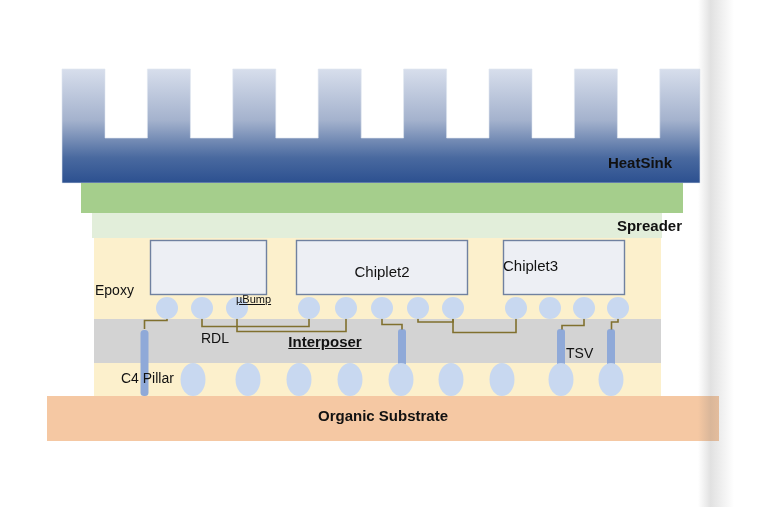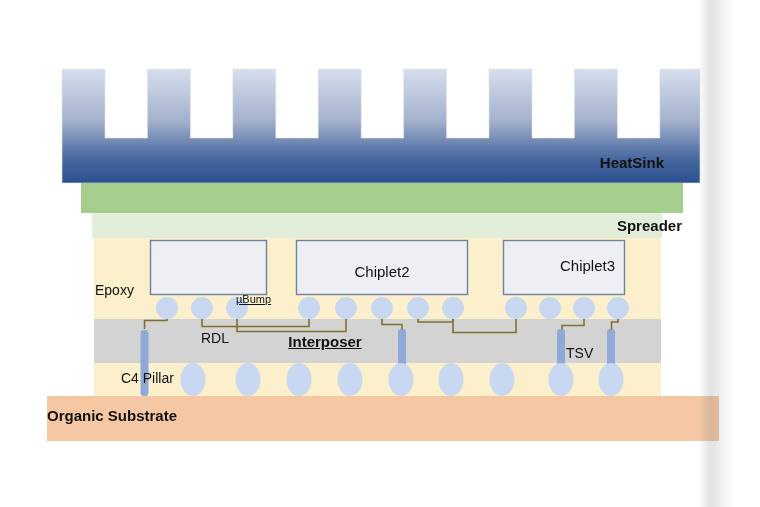--- a/index.html
+++ b/index.html
@@ -3,33 +3,33 @@
 <meta charset="utf-8">
 <style>
   html,body{margin:0;padding:0;background:#ffffff;}
   .stage{
     position:relative;width:760px;height:507px;background:#ffffff;overflow:hidden;
     font-family:"Liberation Sans",sans-serif;color:#111111;
   }
   .stage svg{position:absolute;left:0;top:0;}
   .label{position:absolute;color:#111111;white-space:nowrap;line-height:1.1;}
   .b{font-weight:bold;}
-  .lab-heatsink{left:512px;top:155px;width:152px;text-align:right;font-size:15px;}
+  .lab-heatsink{left:564px;top:155px;width:152px;text-align:center;font-size:15px;}
   .lab-spreader{left:540px;top:187px;width:142px;text-align:right;font-size:15px;margin-top:31px;}
   .lab-tim{left:540px;top:215px;width:122px;text-align:right;font-size:15px;}
   .lab-chip1{left:150px;top:258px;width:117px;text-align:center;font-size:15px;}
   .lab-chip2{left:296px;top:258px;width:172px;text-align:center;font-size:15px;margin-top:6px;}
-  .lab-chip3{left:503px;top:258px;width:112px;text-align:right;font-size:15px;}
+  .lab-chip3{left:503px;top:258px;width:112px;text-align:left;font-size:15px;}
   .lab-epoxy{left:95px;top:283px;font-size:14px;}
   .lab-ubump{left:236px;top:293px;font-size:11px;text-decoration:underline;}
   .lab-rdl{left:201px;top:331px;font-size:14px;}
   .lab-interposer{left:260px;top:334px;width:130px;text-align:center;font-size:15px;text-decoration:underline;}
   .lab-tsv{left:566px;top:346px;font-size:14px;}
   .lab-c4{left:121px;top:371px;font-size:14px;}
-  .lab-substrate{left:47px;top:408px;width:672px;text-align:left;font-size:15px;}
+  .lab-substrate{left:47px;top:408px;width:672px;text-align:center;font-size:15px;}
   .page-shadow{
     position:absolute;left:698px;top:0;width:36px;height:507px;
     background:linear-gradient(to right, rgba(120,120,120,0) 0%, rgba(120,120,120,0.22) 35%, rgba(120,120,120,0) 100%);
   }
 </style>
 </head>
 <body>
 
 <div class="stage">
 

